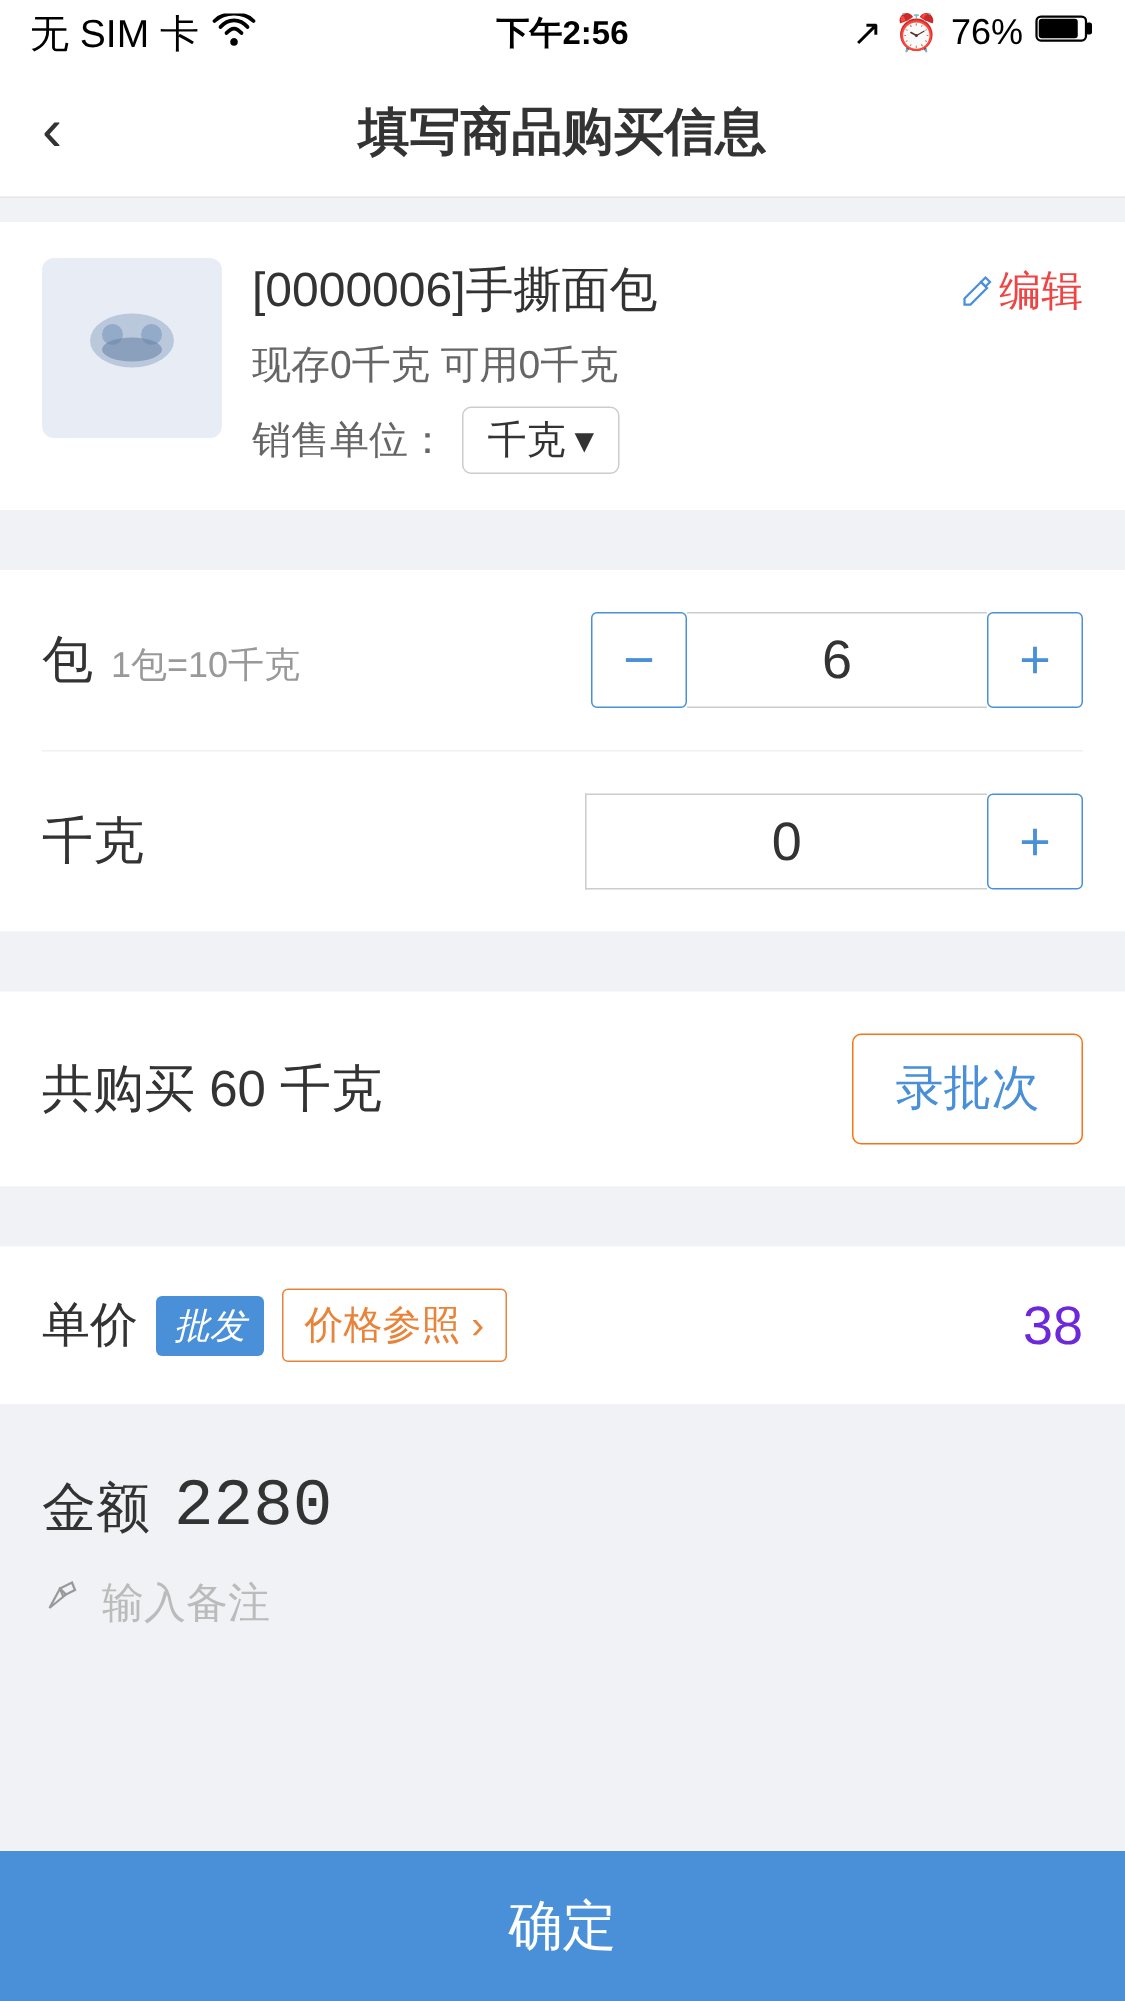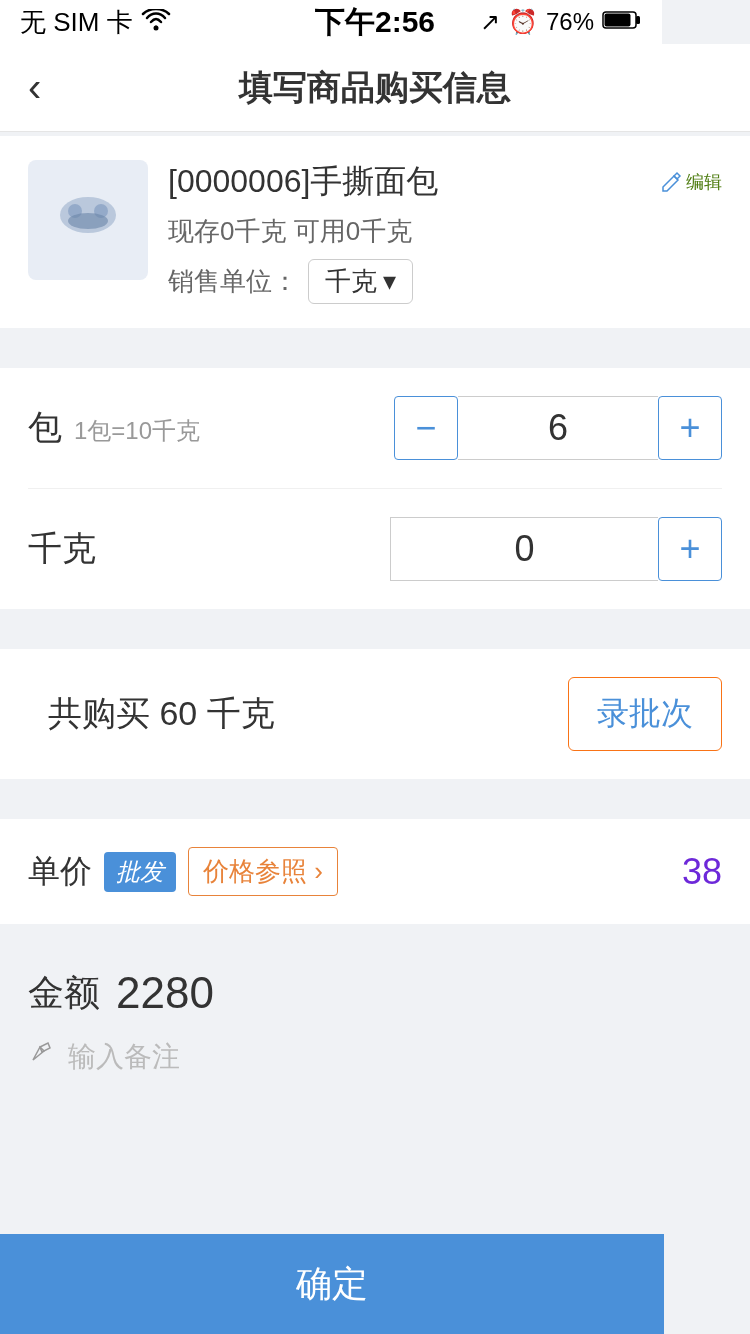--- a/index.html
+++ b/index.html
@@ -8,38 +8,38 @@
       width: 750px;
       min-height: 1334px;
       font-family: -apple-system, "PingFang SC", "Helvetica Neue", sans-serif;
       background: #f0f2f5;
       position: relative;
       overflow-x: hidden;
     }
 
     
     .status-bar {
-      width: 662px;
+      width: 750px;
       height: 44px;
       background: #fff;
       display: flex;
       align-items: center;
       justify-content: space-between;
       padding: 0 20px;
       font-size: 28px;
     }
     .status-left {
       display: flex;
       align-items: center;
       gap: 8px;
       font-size: 26px;
       color: #000;
     }
     .status-center {
-      font-size: 30px;
+      font-size: 22px;
       font-weight: 600;
       color: #000;
       position: absolute;
       left: 50%;
       transform: translateX(-50%);
     }
     .status-right {
       display: flex;
       align-items: center;
       gap: 8px;
@@ -67,21 +67,21 @@
     }
     .nav-title {
       font-size: 34px;
       font-weight: 600;
       color: #333;
     }
 
     
     .product-card {
       background: #fff;
-      margin-top: 4px;
+      margin-top: 16px;
       padding: 24px 28px;
       display: flex;
       align-items: flex-start;
       gap: 20px;
     }
     .product-thumb {
       width: 120px;
       height: 120px;
       background: #e8edf5;
       border-radius: 8px;
@@ -97,22 +97,22 @@
       display: flex;
       justify-content: space-between;
       align-items: center;
     }
     .product-name {
       font-size: 32px;
       color: #333;
       font-weight: 500;
     }
     .edit-btn {
-      font-size: 18px;
-      color: #4d7c0f;
+      font-size: 28px;
+      color: #ef4444;
       display: flex;
       align-items: center;
       gap: 4px;
       cursor: pointer;
     }
     .product-stock {
       font-size: 26px;
       color: #666;
       margin-top: 10px;
     }
@@ -209,21 +209,20 @@
       background: #fff;
       margin-top: 20px;
       padding: 28px;
       display: flex;
       align-items: center;
       justify-content: space-between;
     }
     .summary-text {
       font-size: 34px;
       color: #333;
-      margin-left: 20px;
     }
     .batch-btn {
       border: 1px solid #f97316;
       color: #4a90d9;
       background: #fff;
       border-radius: 6px;
       padding: 14px 28px;
       font-size: 32px;
       cursor: pointer;
       text-align: center;
@@ -280,20 +279,21 @@
       margin-bottom: 20px;
     }
     .amount-label {
       font-size: 36px;
       color: #333;
     }
     .amount-value {
       font-size: 44px;
       color: #333;
       font-weight: 500;
+      font-family: Liberation Mono, monospace;
     }
     .remark-row {
       display: flex;
       align-items: center;
       gap: 12px;
       color: #999;
       font-size: 28px;
     }
     .remark-icon {
       font-size: 28px;
@@ -304,21 +304,21 @@
     .bottom-area {
       background: #f0f2f5;
       height: 400px;
     }
 
     
     .confirm-btn {
       position: fixed;
       bottom: 0;
       left: 0;
-      width: 664px;
+      width: 750px;
       height: 100px;
       background: #4a90d9;
       color: #fff;
       font-size: 36px;
       display: flex;
       align-items: center;
       justify-content: center;
       cursor: pointer;
       border: none;
     }

